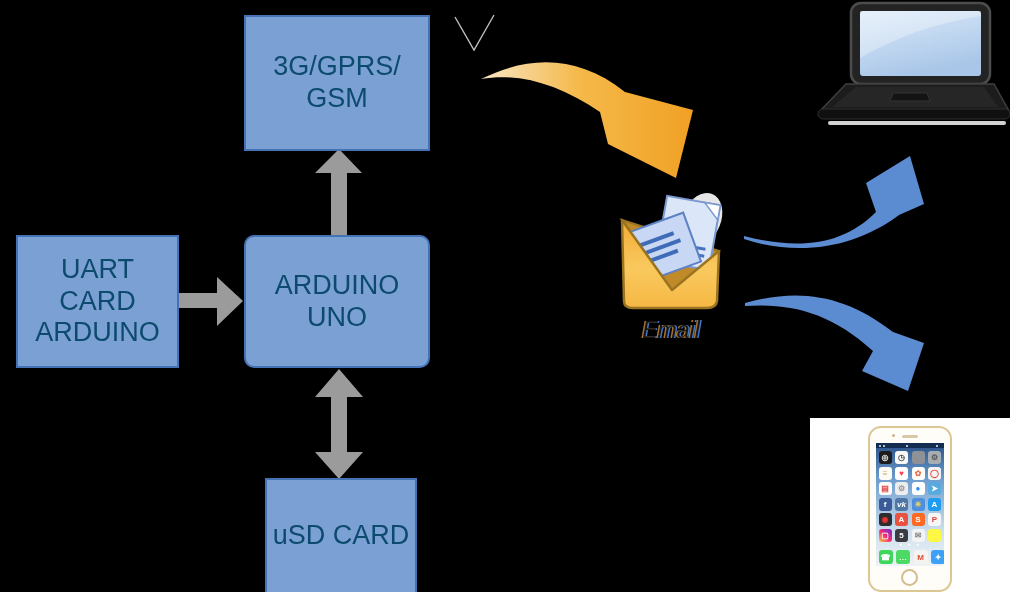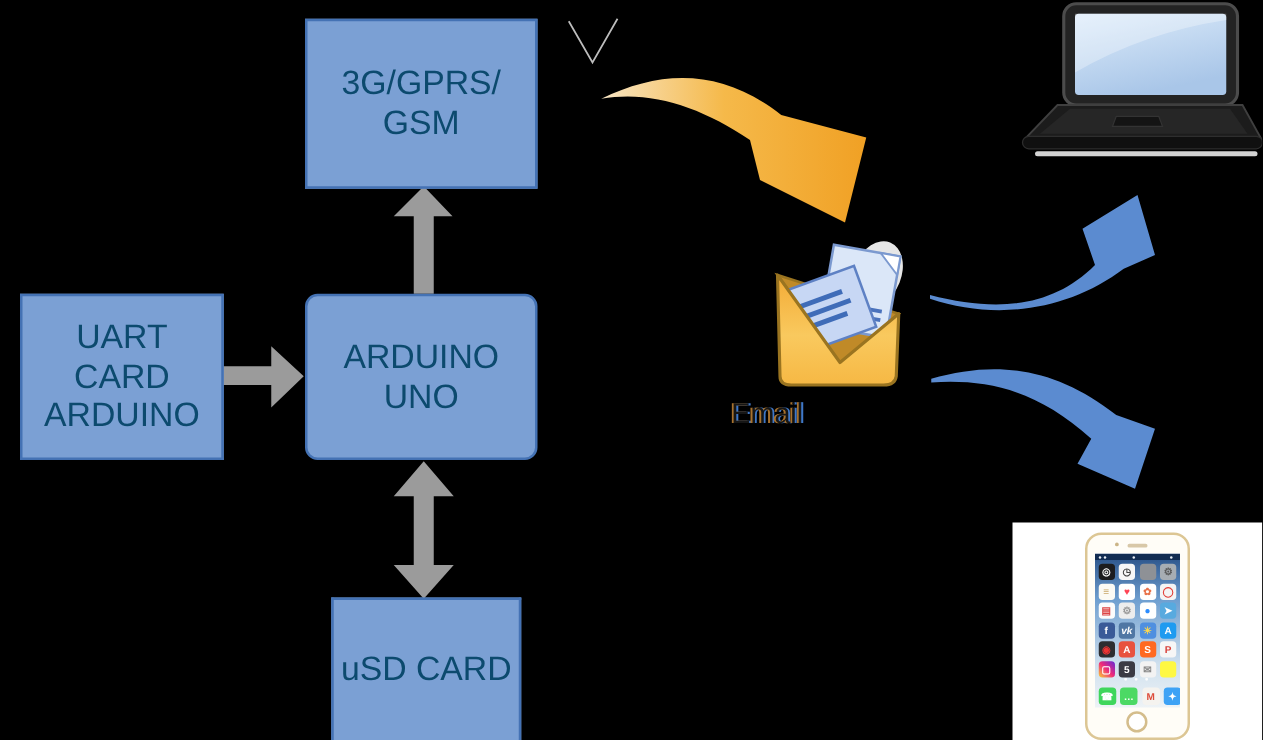--- a/index.html
+++ b/index.html
@@ -7,23 +7,23 @@
   .canvas{position:relative;width:1010px;height:592px;background:#000;overflow:hidden;
           font-family:"Liberation Sans",sans-serif;}
   .svg-layer{position:absolute;left:0;top:0;width:1010px;height:592px;}
   .box{position:absolute;background:#7BA0D4;border:2px solid #4472B4;box-sizing:border-box;
        display:flex;flex-direction:column;align-items:center;justify-content:center;
        color:#0c4a6e;font-size:27px;line-height:1.18;text-align:center;}
   #box-shield{left:244px;top:15px;width:186px;height:136px;}
   #box-camera{left:0px;top:235px;width:163px;height:133px;margin-left:16px;}
   #box-arduino{left:244px;top:235px;width:186px;height:133px;border-radius:10px;}
   #box-usd{left:265px;top:478px;width:152px;height:114px;border-bottom:none;}
-  .email-label{position:absolute;left:585px;top:316px;width:172px;text-align:left;
+  .email-label{position:absolute;left:585px;top:316px;width:172px;text-align:center;
        font-size:23px;line-height:1.3;color:#161616;
-       text-shadow:-1.5px 0 0 #a8722e, 1.5px 0 0 #3f78c8;}
+       text-shadow:-1.5px 0 0 #a8722e, 1.5px 0 0 #3f78c8;font-style:italic;}
   
   .photo-card{position:absolute;left:810px;top:418px;width:200px;height:174px;background:#fff;}
   .phone{position:absolute;left:58px;top:8px;width:84px;height:166px;background:#fffdf7;
          border:2px solid #dcc694;border-radius:13px;box-sizing:border-box;}
   .phone-camera-dot{position:absolute;left:22px;top:6px;width:3px;height:3px;border-radius:50%;background:#cbb486;}
   .phone-speaker{position:absolute;left:32px;top:7px;width:16px;height:3px;border-radius:2px;background:#d8c8a8;}
   .phone-screen{position:absolute;left:6px;top:15px;width:68px;height:123px;overflow:hidden;
          background:linear-gradient(#274f86,#6f9fd0 30%,#cfe0ee 72%,#eef3f6);}
   .phone-statusbar{position:absolute;left:0;top:0;width:68px;height:5px;background:#122c52;}
   .phone-statusbar i{position:absolute;top:1.5px;width:2px;height:2px;background:#e8eef5;border-radius:50%;}

